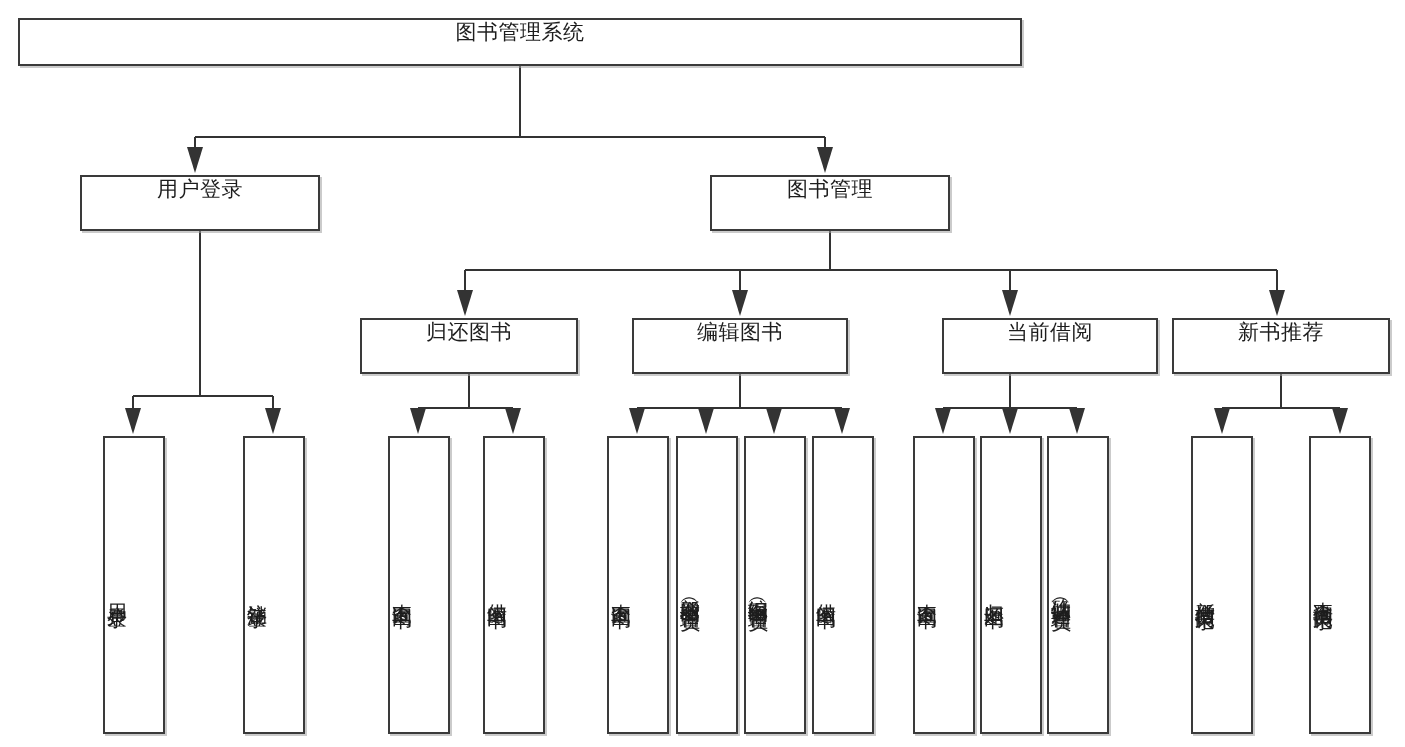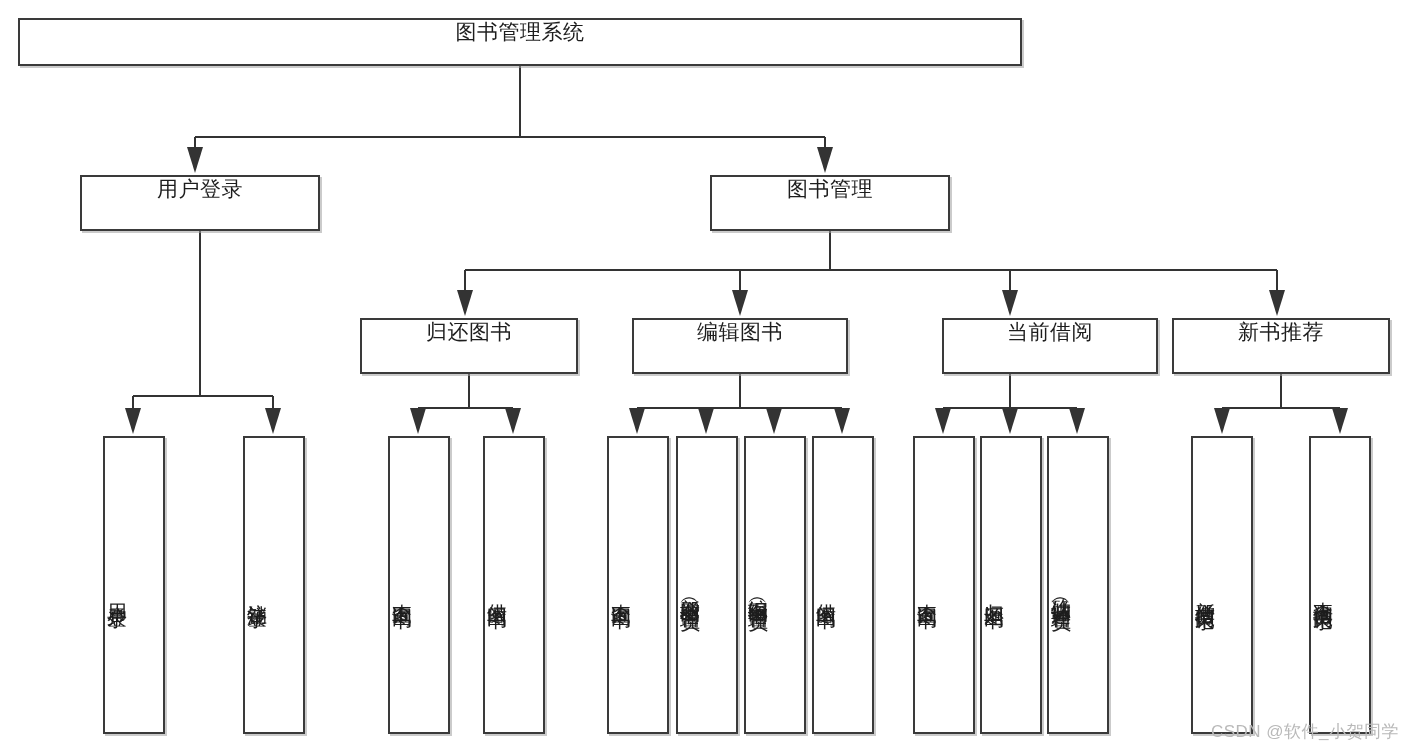--- a/index.html
+++ b/index.html
@@ -182,14 +182,13 @@
         <span class="lbl">确认归还（管理员）</span>
       </div>
       <div class="node leaf" style="left: 1191px; top: 436px; width: 62px; height: 298px;">
         <span class="lbl">新增借阅记录</span>
       </div>
       <div class="node leaf" style="left: 1309px; top: 436px; width: 62px; height: 298px;">
         <span class="lbl">查询借阅记录</span>
       </div>
     </div>
 
-  <div id="watermark">CSDN @软件_小贺同学</div>
 </div>
 
 </body></html>

